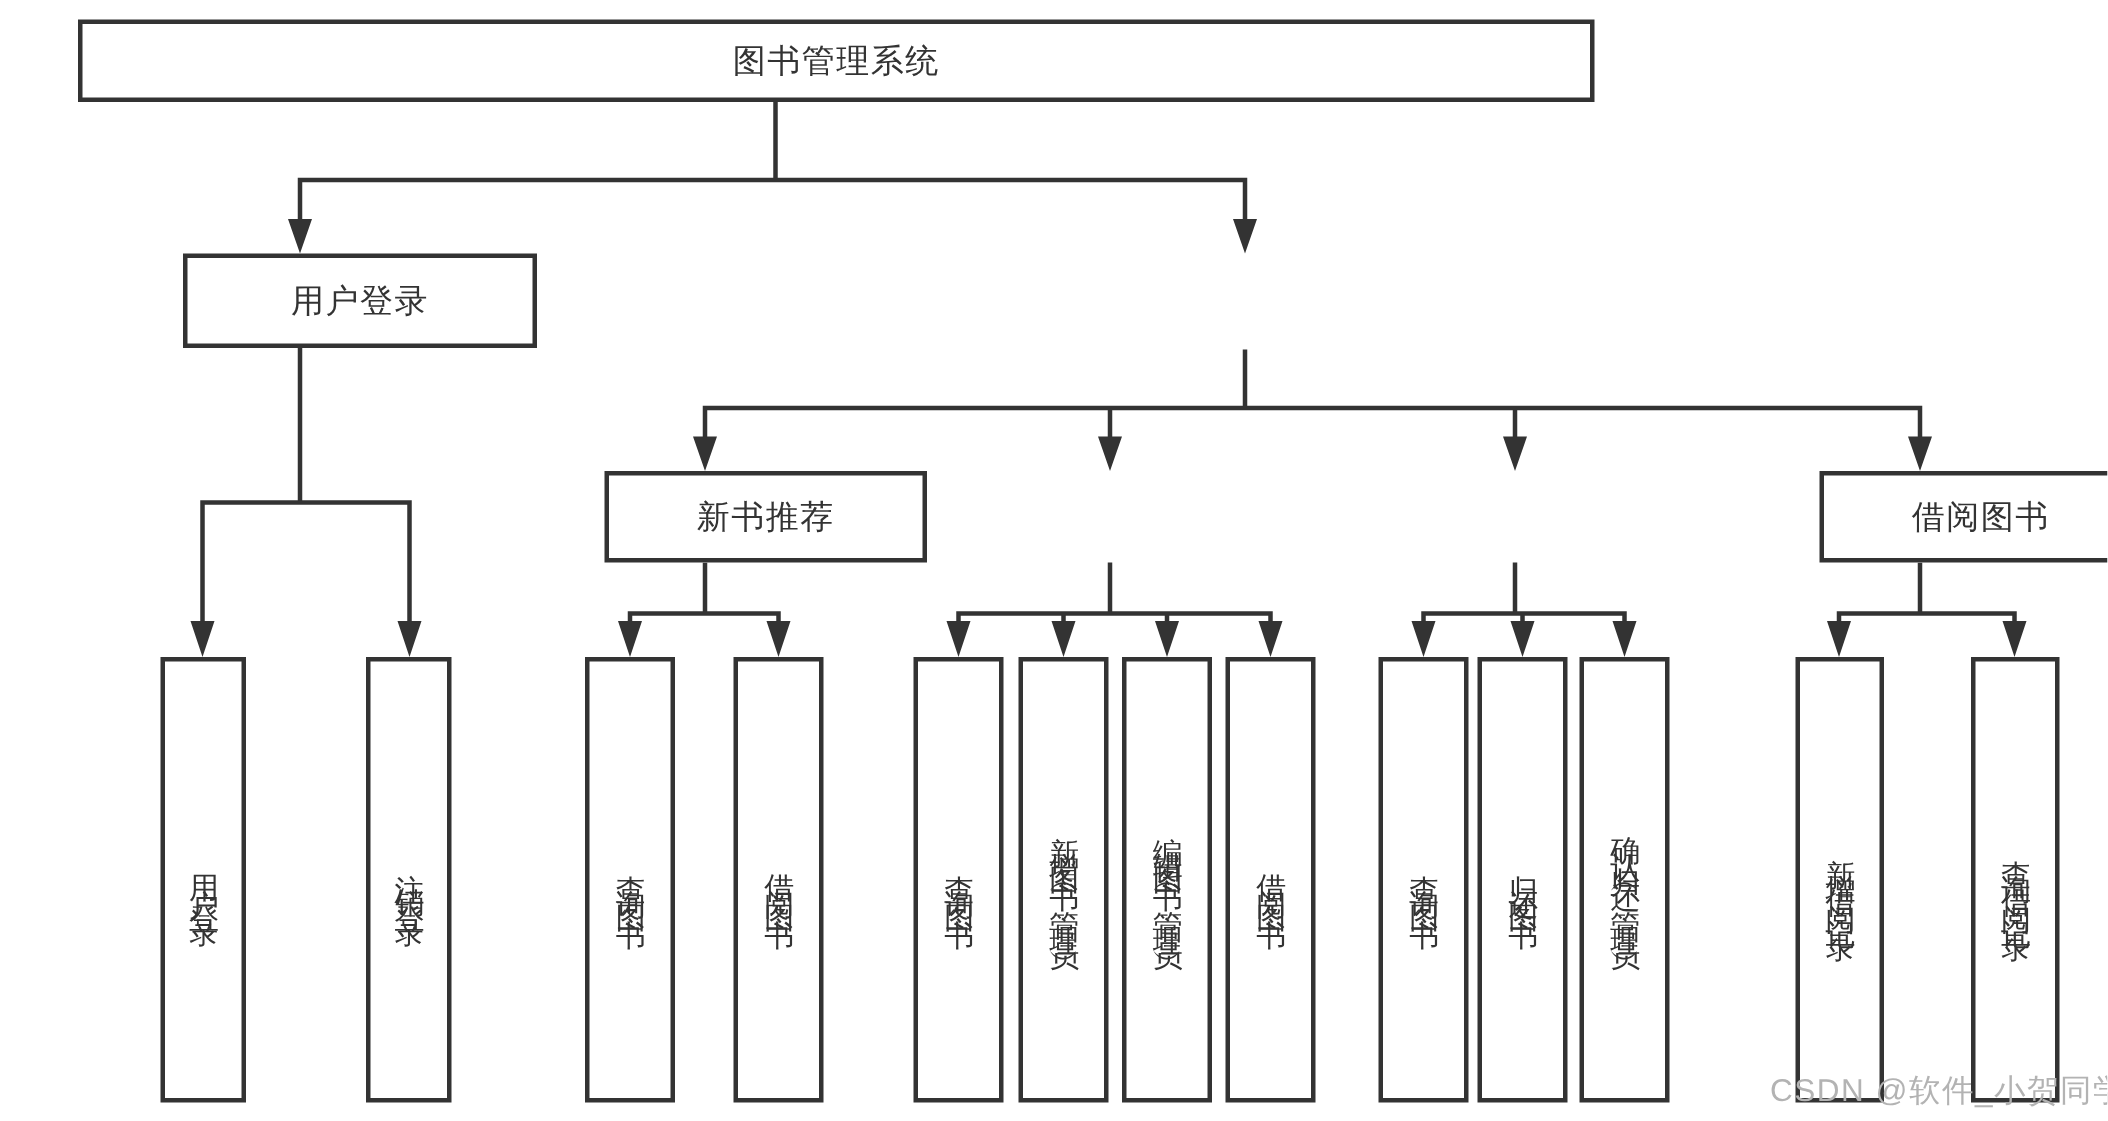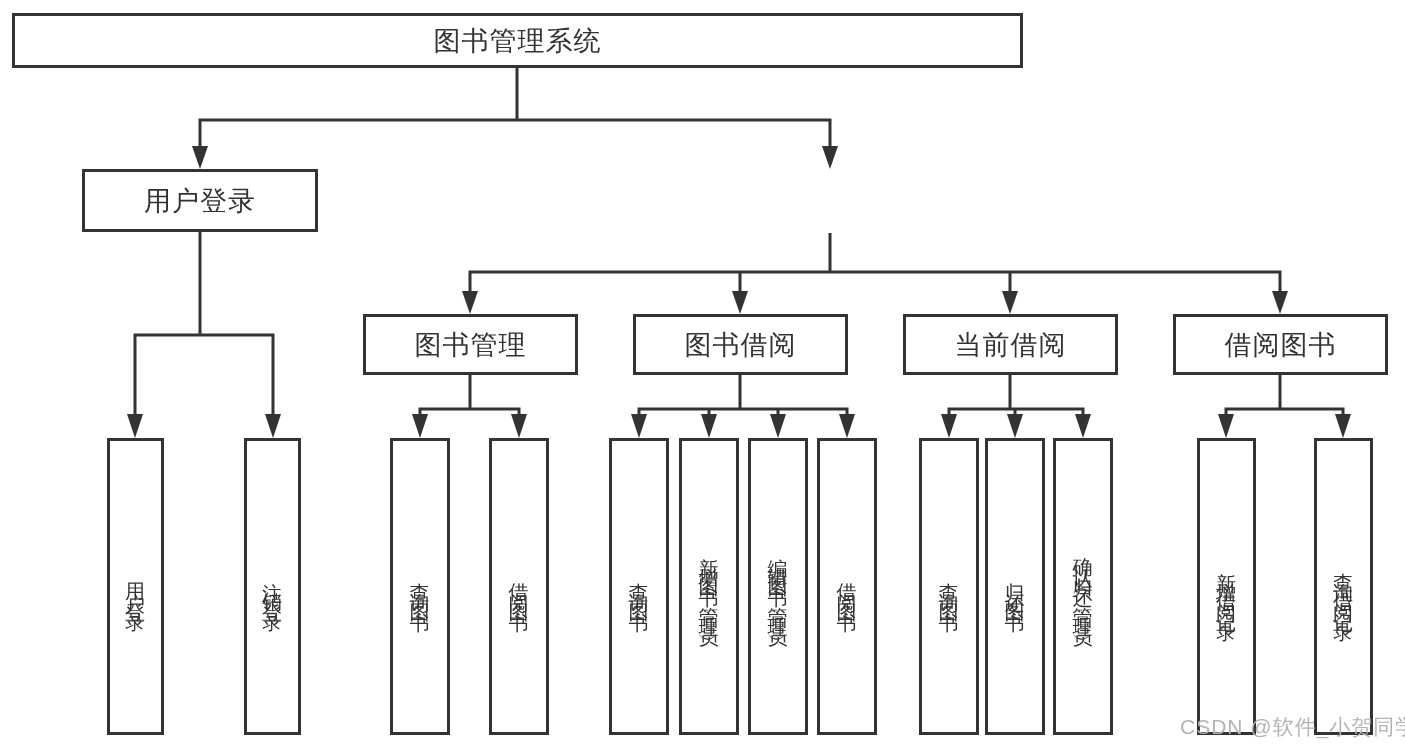--- a/index.html
+++ b/index.html
@@ -27,23 +27,24 @@
     box-sizing: border-box;
     border: 3px solid #333333;
     background: #ffffff;
     color: #333333;
     display: flex;
     align-items: center;
     justify-content: center;
     text-align: center;
   }
   .h-label {
-    font-size: 27px;
+    font-size: 22px;
     letter-spacing: 1px;
     white-space: nowrap;
+    margin-left: 40px;
   }
   .vert {
     writing-mode: vertical-rl;
     font-size: 20px;
     letter-spacing: 10px;
     line-height: 1;
   }
   .watermark {
     position: absolute;
     left: 1180px;
@@ -74,23 +75,21 @@
          M412,414 h16 l-8,24 z  M511,414 h16 l-8,24 z
          M631,414 h16 l-8,24 z  M701,414 h16 l-8,24 z  M770,414 h16 l-8,24 z  M839,414 h16 l-8,24 z
          M941,414 h16 l-8,24 z  M1007,414 h16 l-8,24 z  M1075,414 h16 l-8,24 z
          M1218,414 h16 l-8,24 z M1335,414 h16 l-8,24 z" fill="#333333" stroke="none"></path>
   </svg>
 
   <div class="node h-label" style="left:12px; top:13px; width:1011px; height:55px;">图书管理系统</div>
 
   <div class="node h-label" style="left:82px; top:169px; width:236px; height:63px;">用户登录</div>
 
-  <div class="node h-label" style="left:363px; top:314px; width:215px; height:61px;">图书管理</div>
-  <div class="node h-label" style="left:633px; top:314px; width:215px; height:61px;">图书借阅</div>
-  <div class="node h-label" style="left:903px; top:314px; width:215px; height:61px;">当前借阅</div>
+  <div class="node h-label" style="left:363px; top:314px; width:215px; height:61px;">新书推荐</div>
   <div class="node h-label" style="left:1173px; top:314px; width:215px; height:61px;">借阅图书</div>
 
   <div class="node vert" style="left:107px; top:438px; width:57px; height:297px;">用户登录</div>
   <div class="node vert" style="left:244px; top:438px; width:57px; height:297px;">注销登录</div>
 
   <div class="node vert" style="left:390px; top:438px; width:60px; height:297px;">查询图书</div>
   <div class="node vert" style="left:489px; top:438px; width:60px; height:297px;">借阅图书</div>
 
   <div class="node vert" style="left:609px; top:438px; width:60px; height:297px;">查询图书</div>
   <div class="node vert" style="left:679px; top:438px; width:60px; height:297px;">新增图书（管理员）</div>

